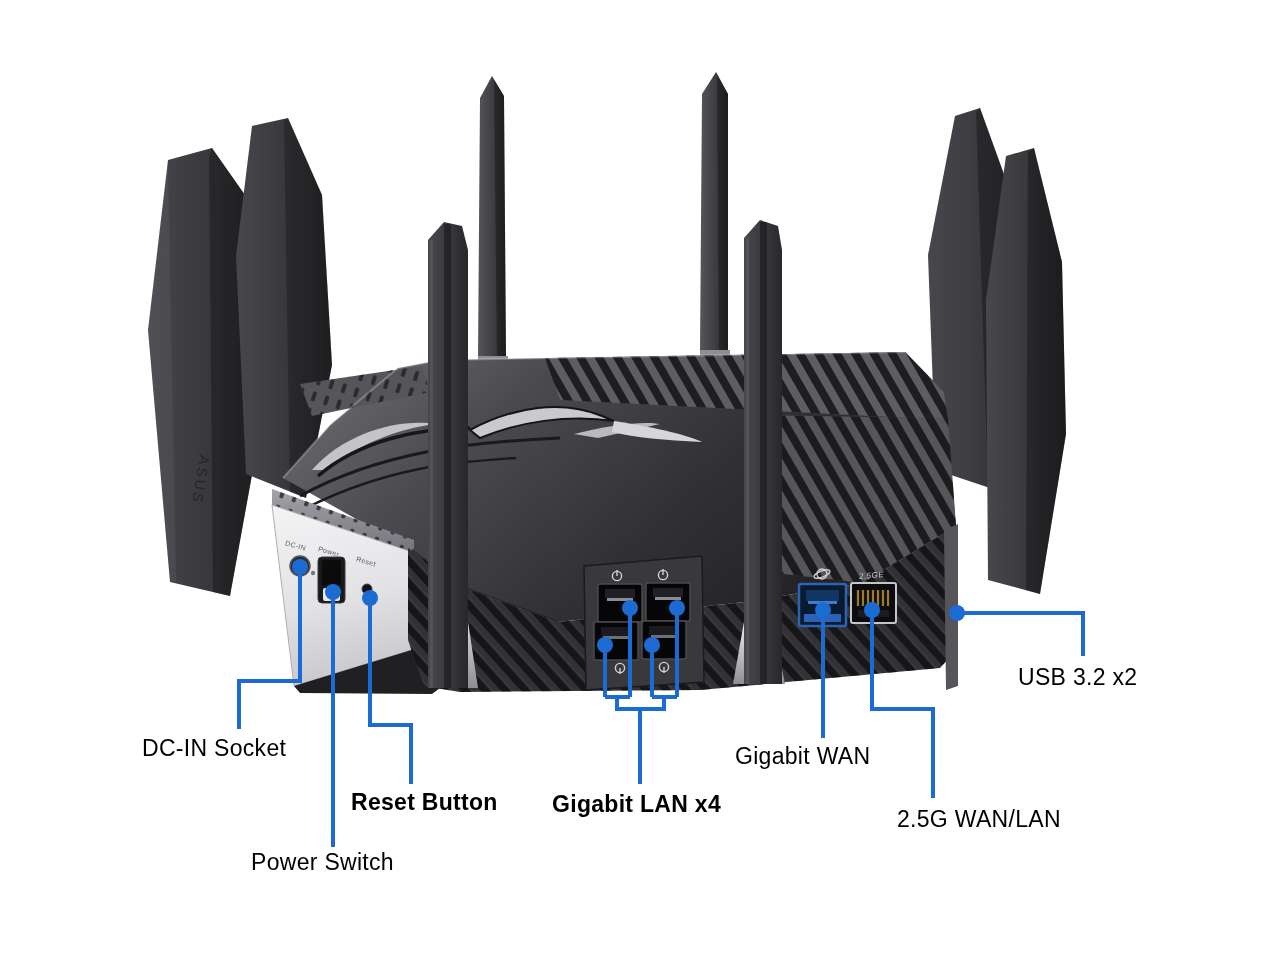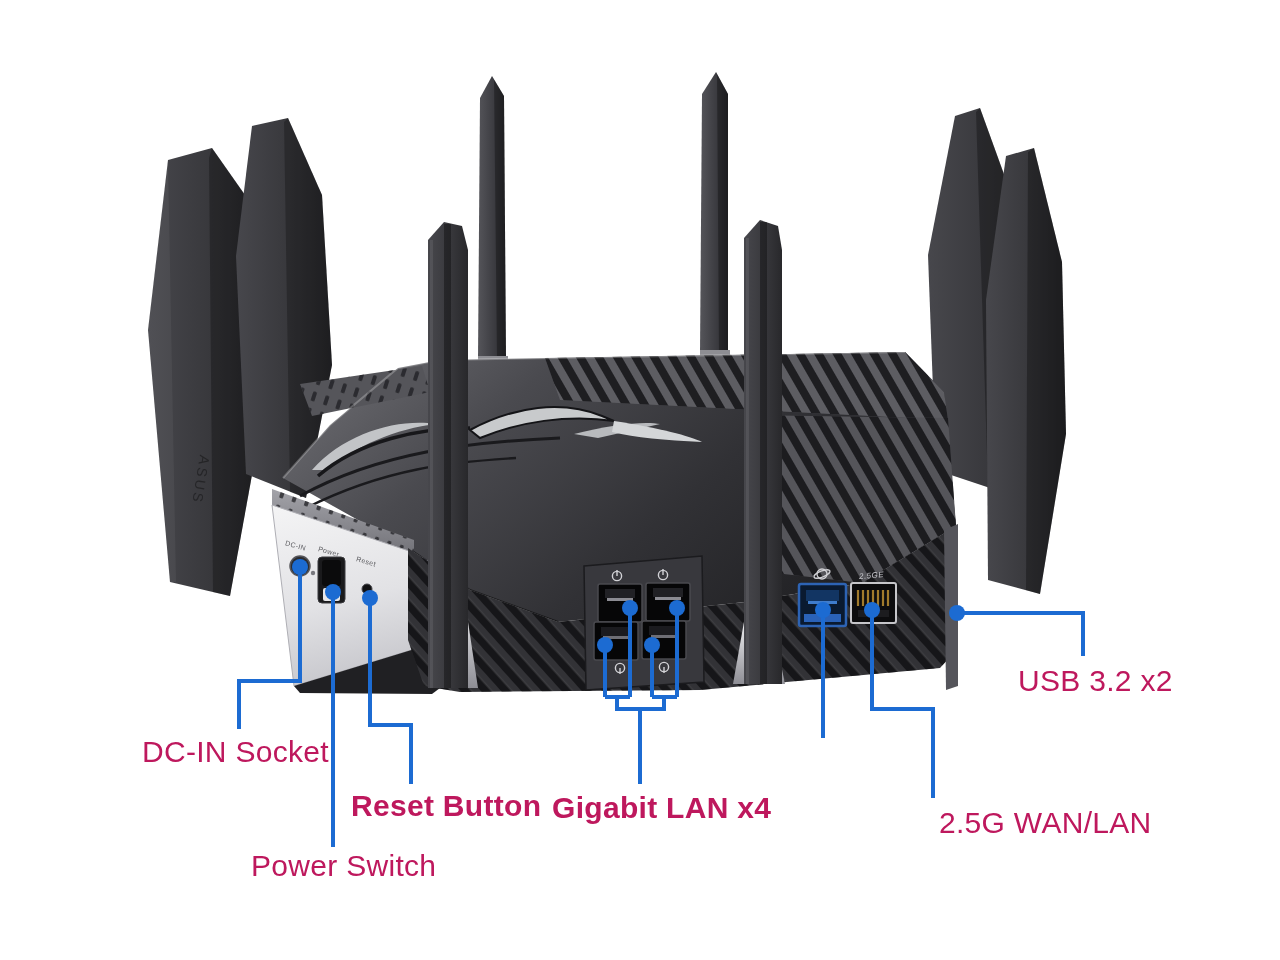--- a/index.html
+++ b/index.html
@@ -1,33 +1,33 @@
 <!DOCTYPE html>
 <html><head>
 <meta charset="utf-8">
 <style>
   html,body{margin:0;padding:0;background:#fff;}
   #stage{position:relative;width:1280px;height:960px;background:#ffffff;overflow:hidden;
          font-family:"Liberation Sans",sans-serif;}
   #artwork{position:absolute;left:0;top:0;}
-  .callout-label{position:absolute;font-size:30px;line-height:1;color:#be185d;
+  .callout-label{position:absolute;font-size:23px;line-height:1;color:#000000;
                  letter-spacing:.3px;white-space:nowrap;}
   .panel-label{position:absolute;font-size:7px;line-height:1;color:#5a5a5e;
                letter-spacing:.4px;white-space:nowrap;transform:rotate(16deg);}
   .port-label-light{position:absolute;font-size:8px;line-height:1;color:#c9c9ce;
                font-style:italic;letter-spacing:.5px;white-space:nowrap;transform:rotate(-5deg);}
   .brand-vertical{position:absolute;writing-mode:vertical-rl;font-size:14px;
                letter-spacing:3px;color:rgba(10,10,12,.45);transform:rotate(9deg);}
   
   #lbl-dc-in   {left:142px; top:737px;}
   #lbl-power   {left:251px; top:851px;}
   #lbl-reset   {left:351px; top:791px;font-weight:bold;}
   #lbl-lan     {left:552px; top:793px;font-weight:bold;}
   #lbl-wan     {left:735px; top:745px;}
-  #lbl-wan25   {left:939px; top:808px;}
+  #lbl-wan25   {left:897px; top:808px;}
   #lbl-usb     {left:1018px;top:666px;}
   #plbl-dcin   {left:285px; top:542px;}
   #plbl-power  {left:318px; top:548px;}
   #plbl-reset  {left:356px; top:558px;}
   #plbl-25ge   {left:859px; top:572px;}
   #brand-asus  {left:193px; top:455px;}
 </style>
 </head>
 <body>
 
@@ -270,16 +270,17 @@
 
 <div id="plbl-dcin" class="panel-label">DC-IN</div>
 <div id="plbl-power" class="panel-label">Power</div>
 <div id="plbl-reset" class="panel-label">Reset</div>
 <div id="plbl-25ge" class="port-label-light">2.5GE</div>
 
 <div id="lbl-power" class="callout-label">Power Switch</div>
 <div id="lbl-dc-in" class="callout-label">DC-IN Socket</div>
 <div id="lbl-reset" class="callout-label">Reset Button</div>
 <div id="lbl-lan" class="callout-label">Gigabit LAN x4</div>
+<div id="lbl-wan" class="callout-label">Gigabit WAN</div>
 <div id="lbl-wan25" class="callout-label">2.5G WAN/LAN</div>
 <div id="lbl-usb" class="callout-label">USB 3.2 x2</div>
 
 </div>
 
 </body></html>

